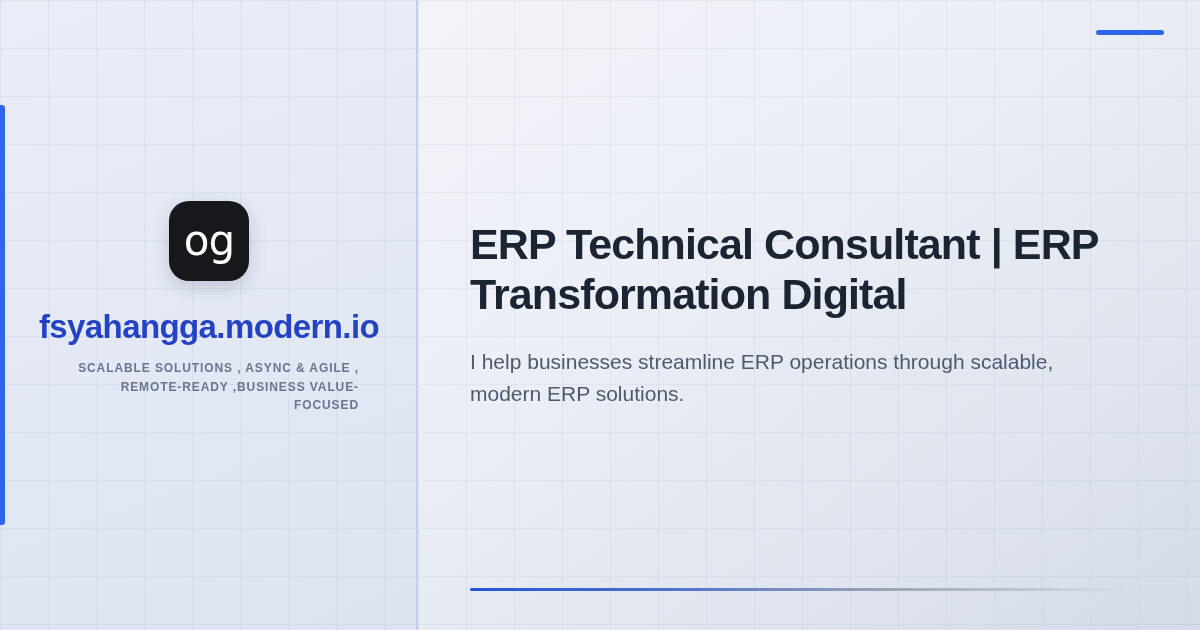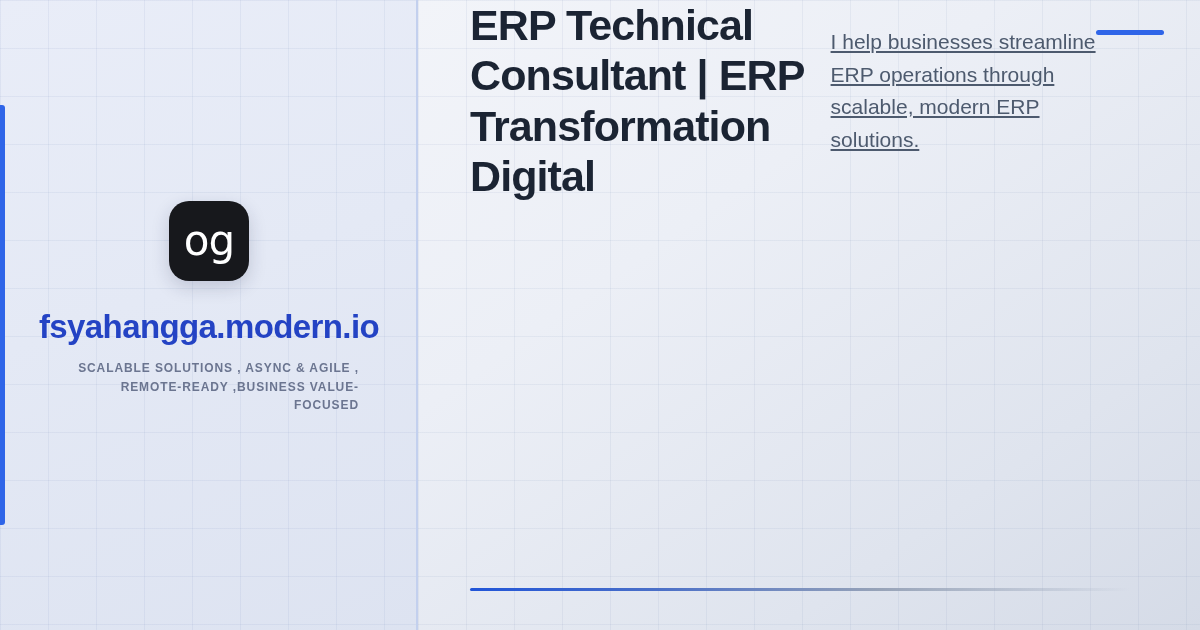--- a/index.html
+++ b/index.html
@@ -118,20 +118,21 @@
 
   
   .right-panel {
     position: relative;
     flex: 1 1 auto;
     height: 100%;
     background: linear-gradient(145deg, #f2f4f9 0%, #eceff6 35%, #dfe4ee 75%, #d5dbe7 100%);
     box-sizing: border-box;
     padding: 0 100px 0 52px;
     display: flex;
+    flex-direction: column;
     justify-content: center;
   }
 
   .right-panel .panel-grid {
     position: absolute;
     inset: 0;
     background-image:
       linear-gradient(to right, rgba(120,140,180,0.10) 1px, transparent 1px),
       linear-gradient(to bottom, rgba(120,140,180,0.10) 1px, transparent 1px);
     background-size: 48px 48px;
@@ -172,21 +173,20 @@
 
   .subtitle {
     position: relative;
     z-index: 2;
     margin: 26px 0 0 0;
     font-size: 21px;
     font-weight: normal;
     line-height: 1.55;
     color: #4d5a6e;
     max-width: 600px;
-    text-decoration: underline;
   }
 </style>
 </head>
 <body>
 
 <div class="og-card">
 
   <div class="left-panel">
 
     <div class="panel-grid"></div>

